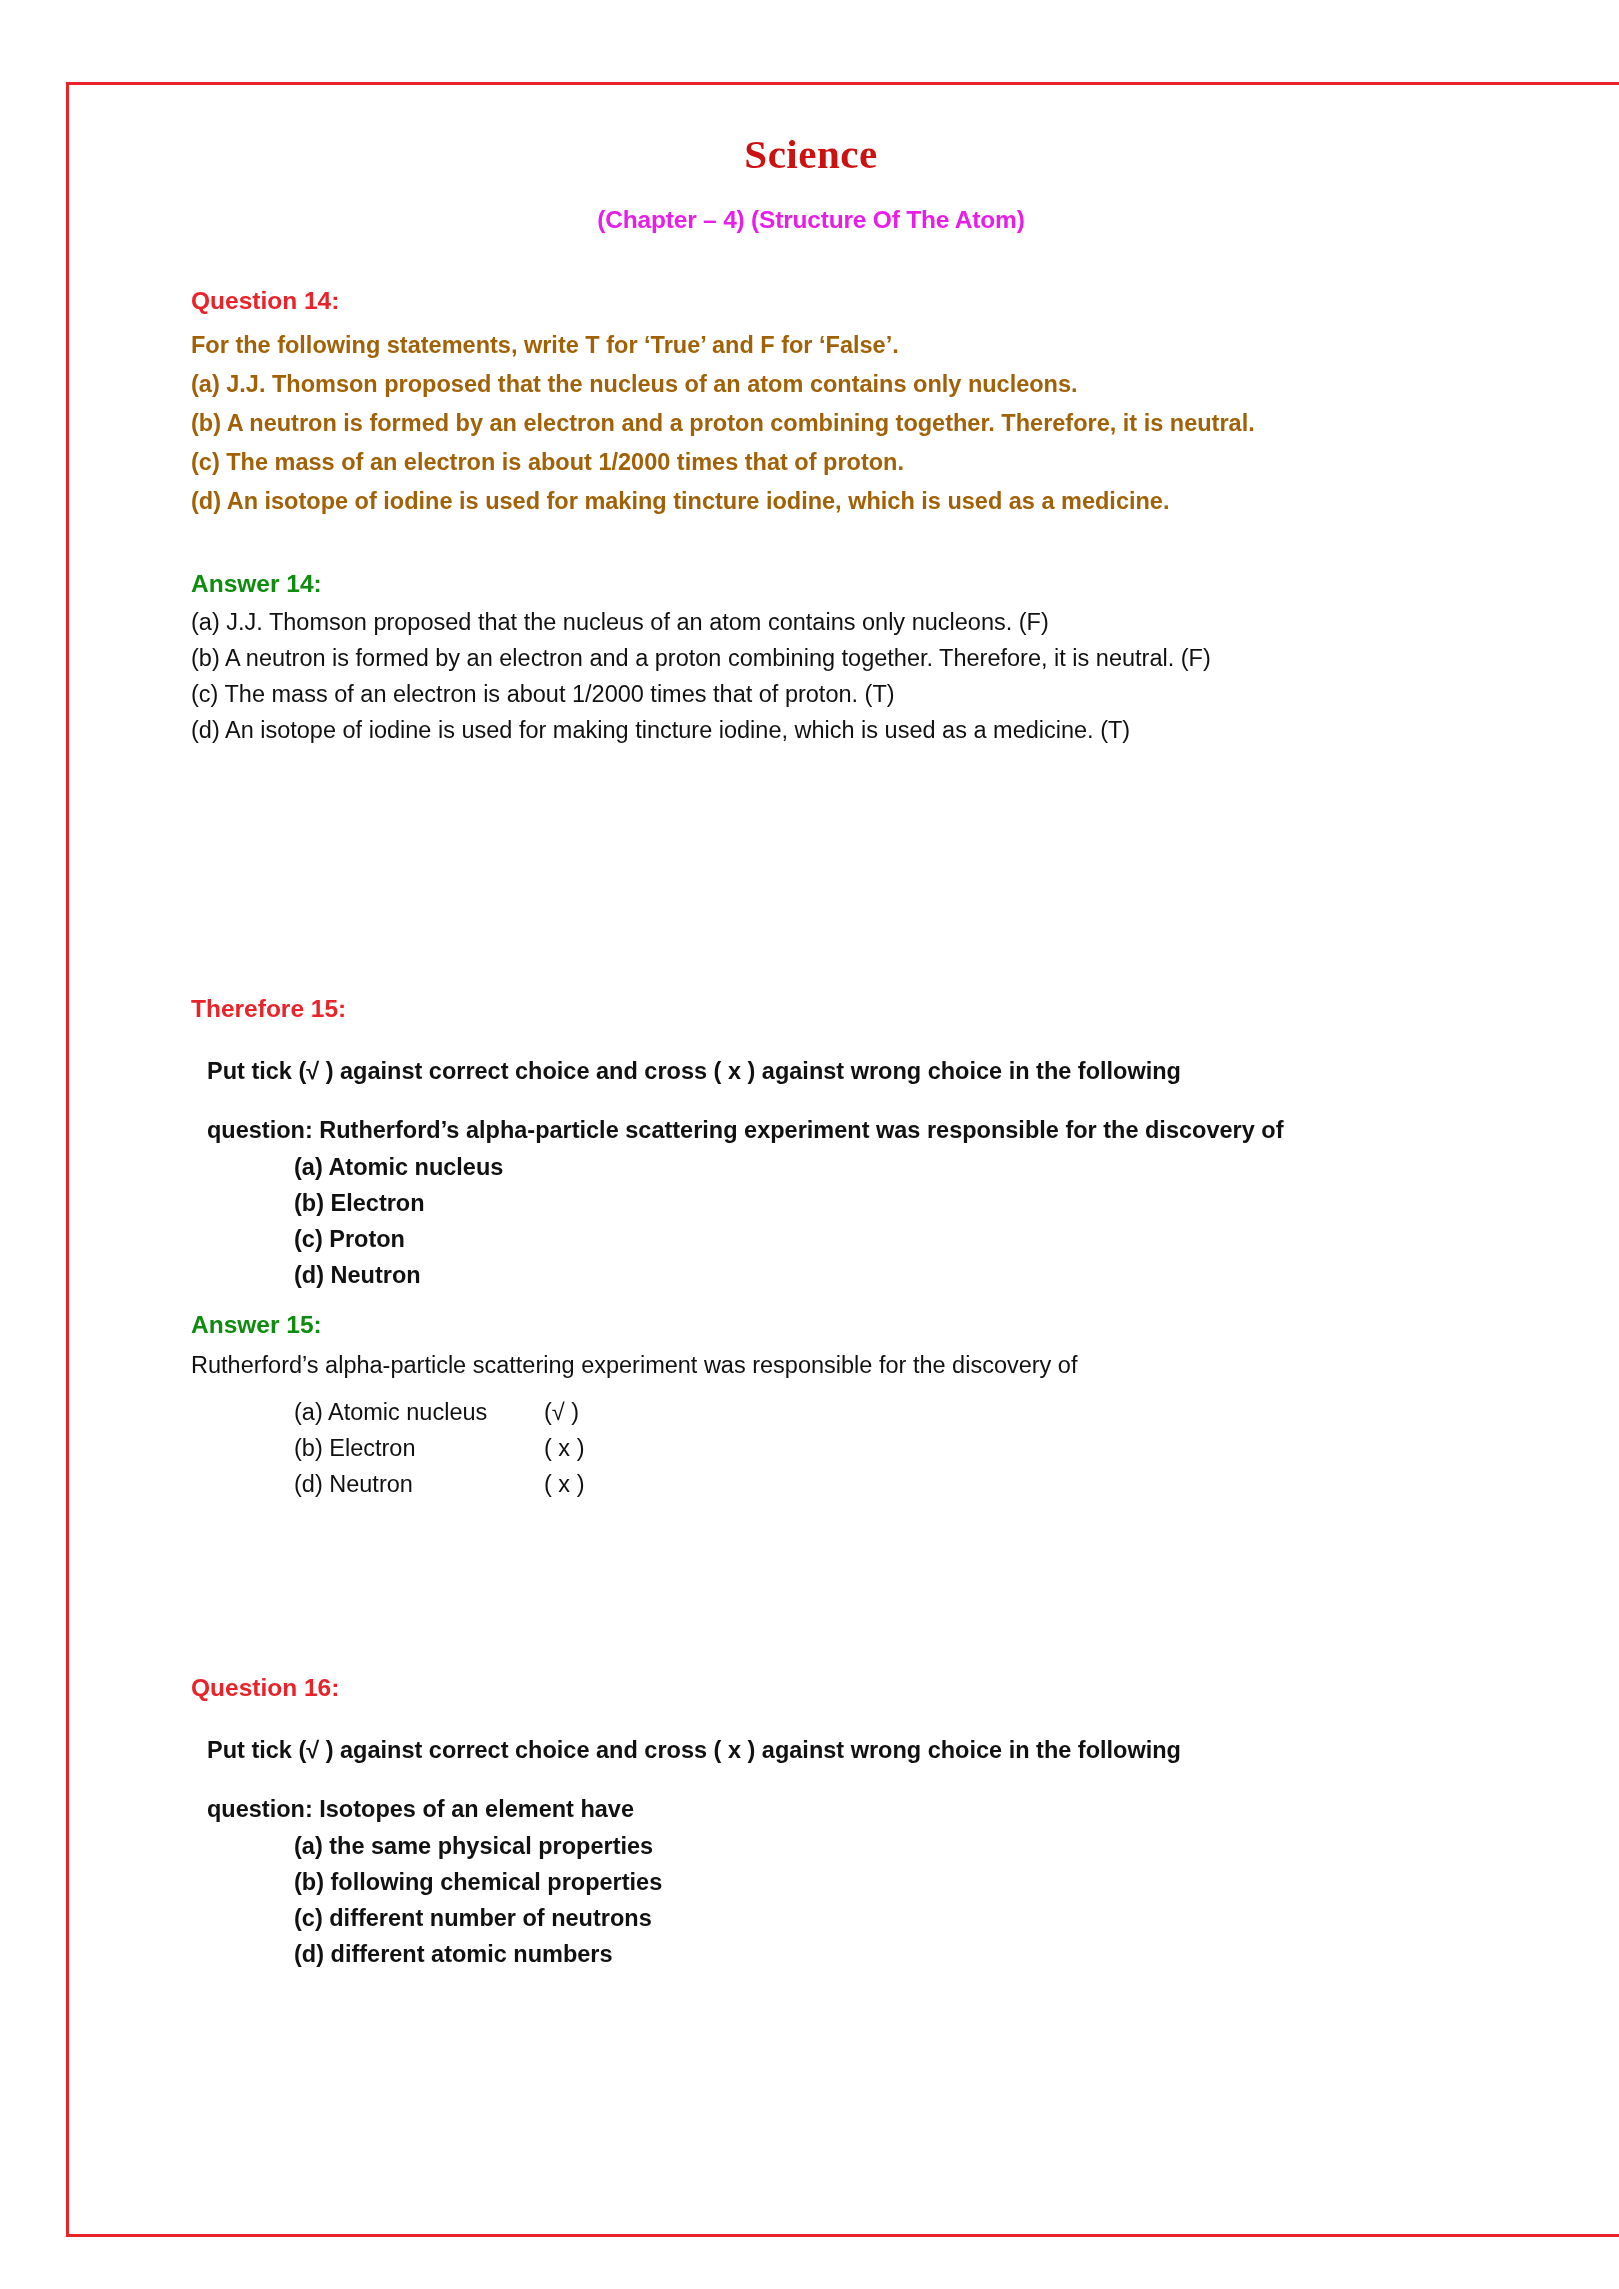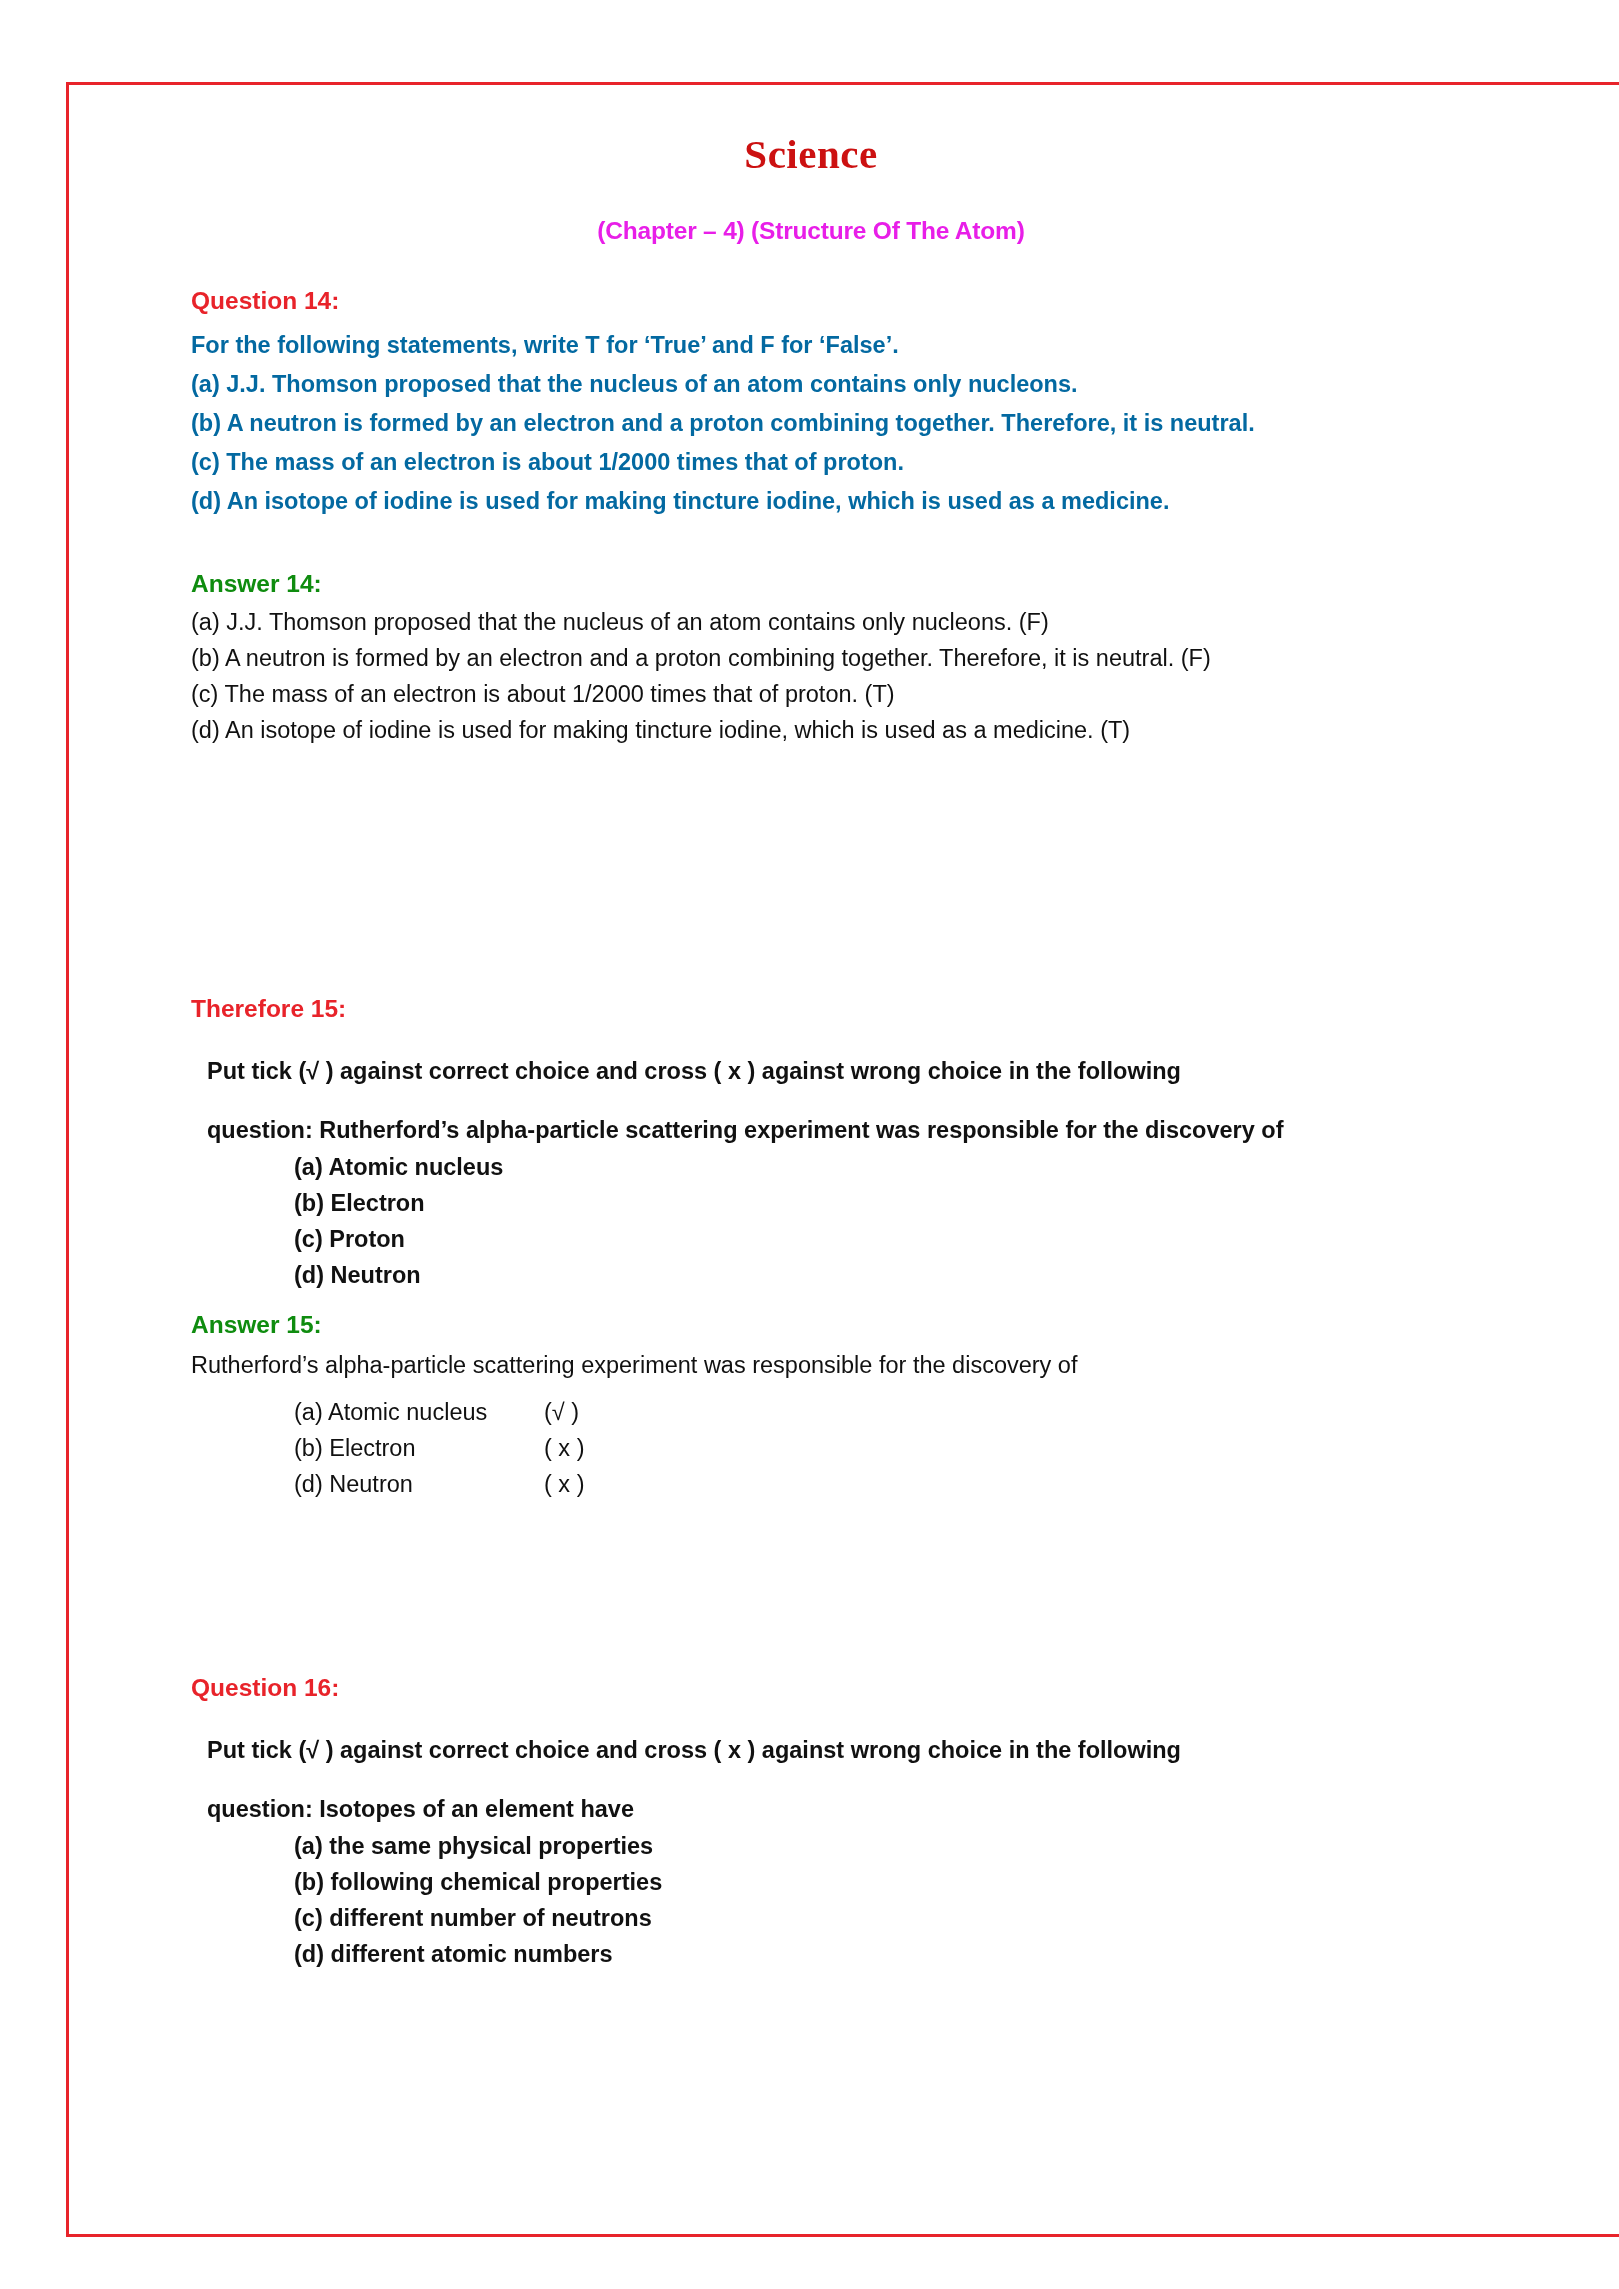--- a/index.html
+++ b/index.html
@@ -44,21 +44,21 @@
     left: 0;
     top: 47px;
     width: 1484px;
     text-align: center;
   }
   .doc-subtitle {
     text-align: center;
     font-weight: bold;
     font-size: 24.5px;
     color: #e81ee8;
-    margin: 11px;
+    margin: 0;
     padding-top: 29px;
     letter-spacing: -0.2px;
   }
 
   
   .q-heading {
     color: #e8232a;
     font-weight: bold;
     font-size: 24.5px;
     line-height: 1.0;
@@ -71,21 +71,21 @@
     font-size: 24.5px;
     line-height: 1.0;
     margin: 0;
     white-space: nowrap;
   }
   .q-line {
     font-weight: bold;
     font-size: 23.5px;
     line-height: 39px;
     margin: 0;
-    color: #0369a1;
+    color: #a16207;
     white-space: nowrap;
   }
   .a-line {
     font-weight: normal;
     font-size: 23.5px;
     line-height: 36px;
     margin: 0;
     color: #111111;
     white-space: nowrap;
   }

